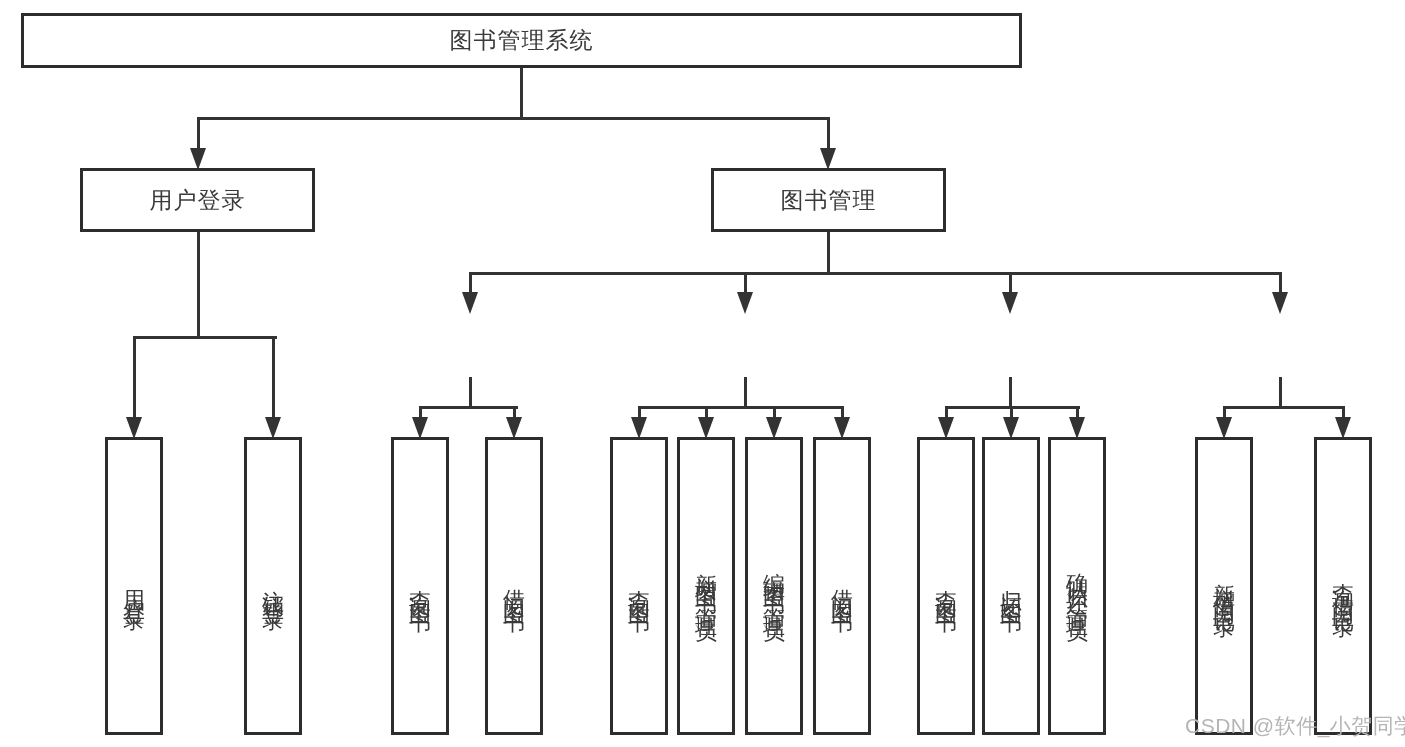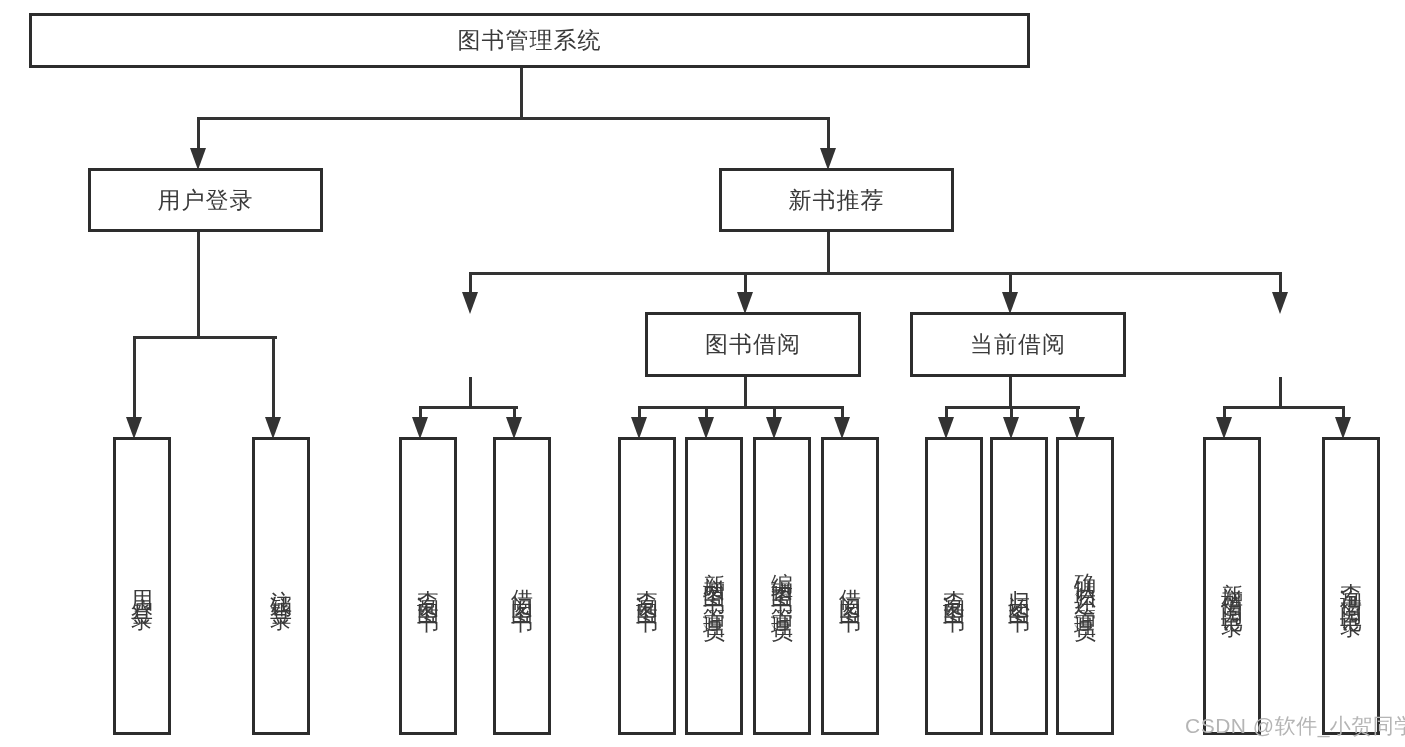--- a/index.html
+++ b/index.html
@@ -12,21 +12,20 @@
   }
   .node{
     position:absolute;
     box-sizing:border-box;
     border:3px solid #2d2d2d;
     background:#ffffff;
     display:flex;
     align-items:center;
     justify-content:center;
     color:#3a3a3a;
-    margin-left:8px;
   }
   .h-label{font-size:23px;letter-spacing:1px;white-space:nowrap;}
   .v-node{
     writing-mode:vertical-rl;
     text-orientation:mixed;
     font-size:22px;
     letter-spacing:7px;
     line-height:1;
   }
   .vline{position:absolute;width:3px;background:#333333;}
@@ -60,47 +59,41 @@
   <div class="hline" style="left:196.5px;top:117px;width:633px;"></div>
   <div class="vline" style="left:196.5px;top:117px;height:34px;"></div>
   <div class="vline" style="left:826.5px;top:117px;height:34px;"></div>
   <div class="arrowhead" style="left:190px;top:148px;"></div>
   <div class="arrowhead" style="left:820px;top:148px;"></div>
 
   <div class="node h-label" style="left:80px;top:168px;width:235px;height:64px;">
     <span>用户登录</span>
   </div>
   <div class="node h-label" style="left:711px;top:168px;width:235px;height:64px;">
-    <span>新书推荐</span>
+    <span>图书管理</span>
   </div>
 
   <div class="vline" style="left:196.5px;top:232px;height:107px;"></div>
   <div class="hline" style="left:132.5px;top:336px;width:144px;"></div>
   <div class="vline" style="left:132.5px;top:336px;height:84px;"></div>
   <div class="vline" style="left:271.5px;top:336px;height:84px;"></div>
   <div class="arrowhead" style="left:126px;top:417px;"></div>
   <div class="arrowhead" style="left:265px;top:417px;"></div>
 
   <div class="vline" style="left:826.5px;top:232px;height:43px;"></div>
   <div class="hline" style="left:468.5px;top:272px;width:813px;"></div>
   <div class="vline" style="left:468.5px;top:272px;height:24px;"></div>
   <div class="vline" style="left:743.5px;top:272px;height:24px;"></div>
   <div class="vline" style="left:1008.5px;top:272px;height:24px;"></div>
   <div class="vline" style="left:1278.5px;top:272px;height:24px;"></div>
   <div class="arrowhead" style="left:462px;top:292px;"></div>
   <div class="arrowhead" style="left:737px;top:292px;"></div>
   <div class="arrowhead" style="left:1002px;top:292px;"></div>
   <div class="arrowhead" style="left:1272px;top:292px;"></div>
 
-  <div class="node h-label" style="left:637px;top:312px;width:216px;height:65px;">
-    <span>图书借阅</span>
-  </div>
-  <div class="node h-label" style="left:902px;top:312px;width:216px;height:65px;">
-    <span>当前借阅</span>
-  </div>
 
   <div class="vline" style="left:468.5px;top:377px;height:32px;"></div>
   <div class="vline" style="left:743.5px;top:377px;height:32px;"></div>
   <div class="vline" style="left:1008.5px;top:377px;height:32px;"></div>
   <div class="vline" style="left:1278.5px;top:377px;height:32px;"></div>
 
   <div class="hline" style="left:418.5px;top:406px;width:99px;"></div>
   <div class="hline" style="left:637.5px;top:406px;width:206px;"></div>
   <div class="hline" style="left:944.5px;top:406px;width:135px;"></div>
   <div class="hline" style="left:1222.5px;top:406px;width:122px;"></div>

